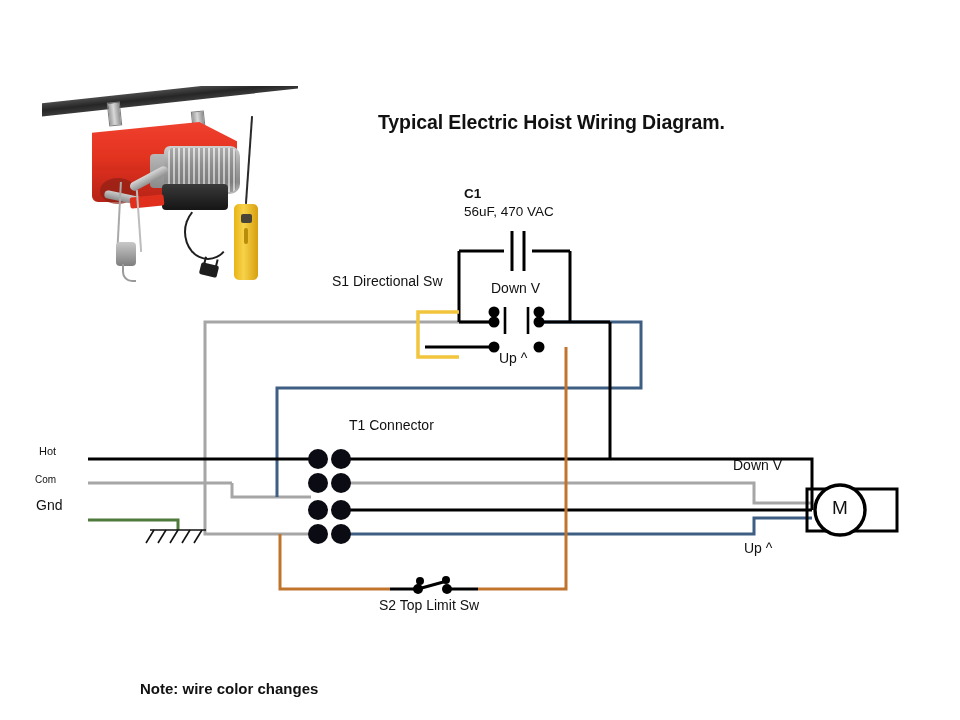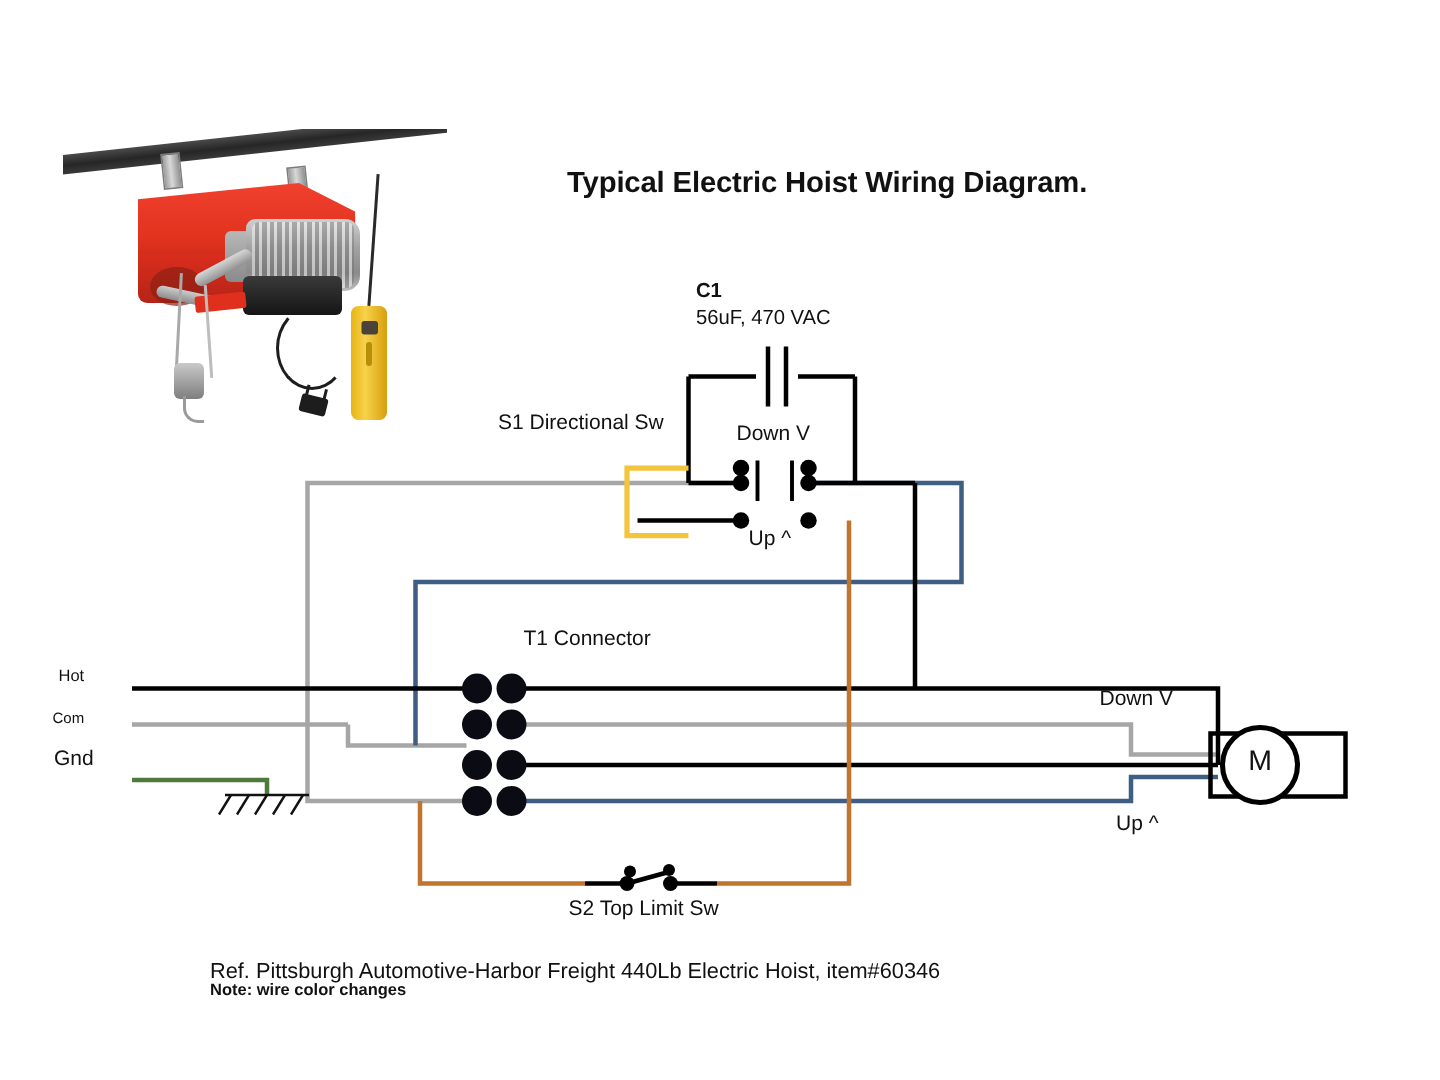--- a/index.html
+++ b/index.html
@@ -109,22 +109,22 @@
     font-size: 19px;
     transform: translate(-50%, 0);
   }
   #ref-note {
     left: 140px;
     top: 641px;
     font-size: 14.5px;
   }
   #color-note {
     left: 140px;
-    top: 655px;
-    font-size: 11px;
+    top: 681px;
+    font-size: 15px;
     font-weight: bold;
   }
   
   #hoist-photo {
     position: absolute;
     left: 42px;
     top: 86px;
     width: 256px;
     height: 212px;
     overflow: hidden;
@@ -497,16 +497,15 @@
   <div class="txt" id="down-label-sw">Down V</div>
   <div class="txt" id="up-label-sw">Up ^</div>
   <div class="txt" id="t1-label">T1 Connector</div>
   <div class="txt" id="s2-label">S2 Top Limit Sw</div>
   <div class="txt" id="hot-label">Hot</div>
   <div class="txt" id="com-label">Com</div>
   <div class="txt" id="gnd-label">Gnd</div>
   <div class="txt" id="down-label-motor">Down V</div>
   <div class="txt" id="up-label-motor">Up ^</div>
   <div class="txt" id="motor-letter">M</div>
-  <div class="txt" id="ref-note">Ref. Pittsburgh Automotive-Harbor Freight 440Lb Electric Hoist,  item#60346</div>
   <div class="txt" id="color-note">Note: wire color changes</div>
 
 </div>
 
 </body></html>

